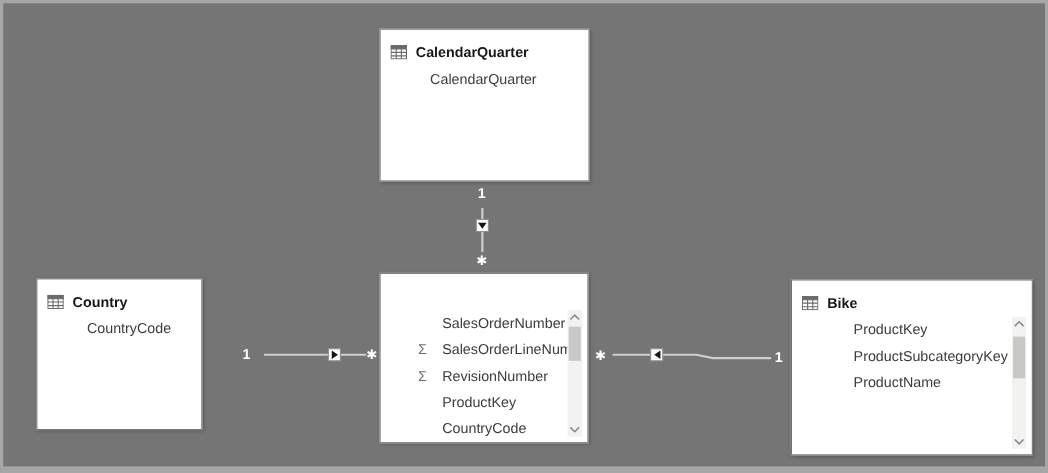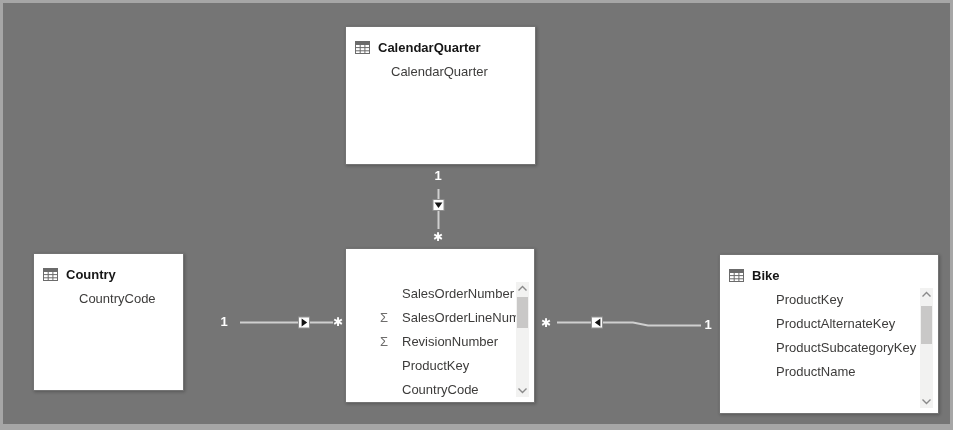--- a/index.html
+++ b/index.html
@@ -155,21 +155,20 @@
           <line x1="5.2" y1="3.5" x2="5.2" y2="12.5" stroke="#6b6b6b"></line>
           <line x1="9.9" y1="3.5" x2="9.9" y2="12.5" stroke="#6b6b6b"></line>
           <line x1="0.5" y1="6.6" x2="14.5" y2="6.6" stroke="#6b6b6b"></line>
           <line x1="0.5" y1="9.8" x2="14.5" y2="9.8" stroke="#6b6b6b"></line>
         </svg>
     </span>
     <span class="tbl-name">Bike</span>
   </div>
   <div class="fields scrolled">
     <div class="field"><span>ProductKey</span></div>
-    <div class="field"><span>ProductAlternateKey</span></div>
     <div class="field"><span>ProductSubcategoryKey</span></div>
     <div class="field"><span>ProductName</span></div>
   </div>
   <div class="vscroll">
     <span class="sb-btn">
         <svg width="11" height="7">
           <polyline points="1.5,5.5 5.5,1.5 9.5,5.5" fill="none" stroke="#8a8a8a" stroke-width="1.4"></polyline>
         </svg>
       </span>
     <div class="vthumb thumb-bike"></div>

